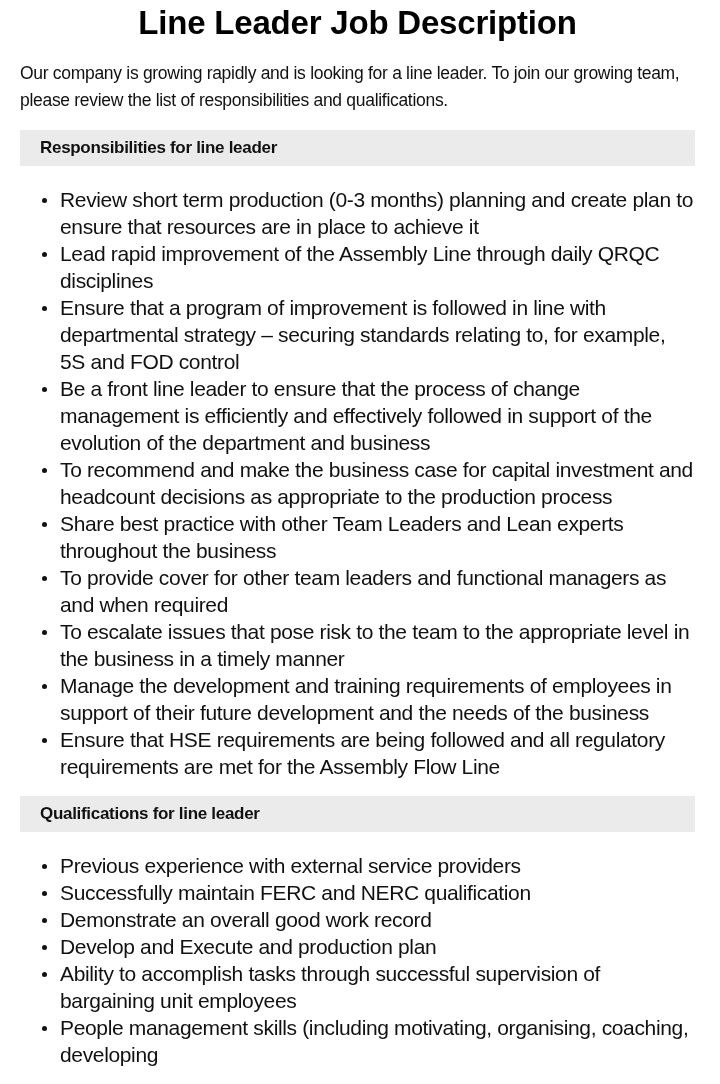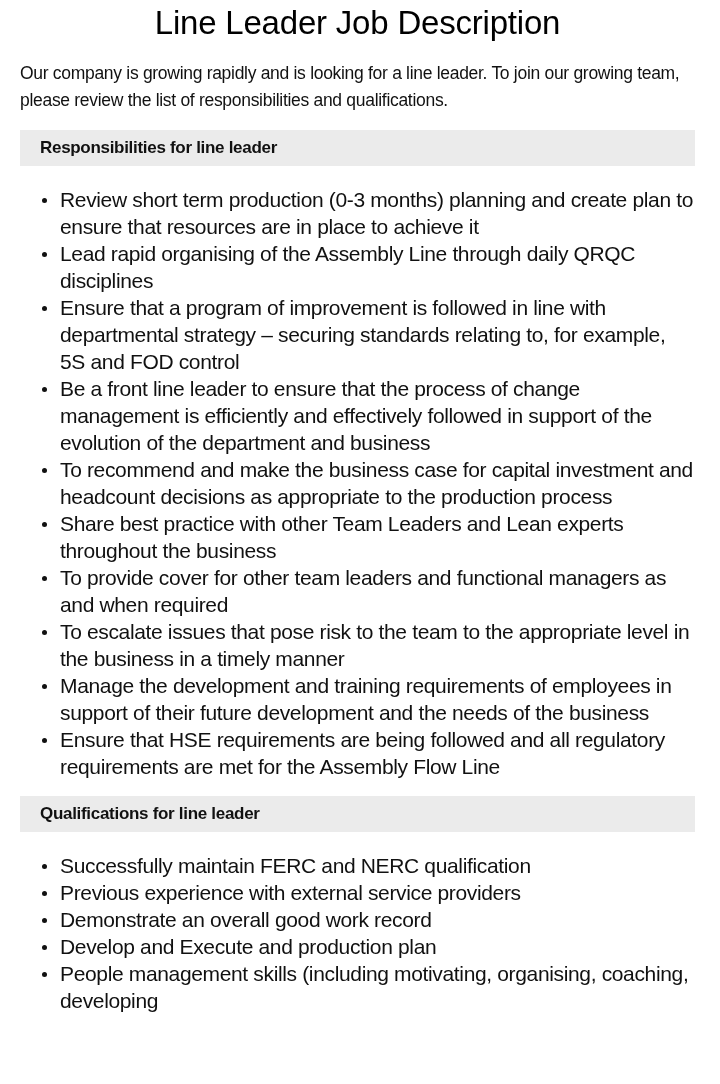--- a/index.html
+++ b/index.html
@@ -15,21 +15,21 @@
       color: #111111;
     }
     .page {
       padding: 0 25px 0 20px;
     }
     h1.title {
       margin: 0;
       padding-top: 2px;
       text-align: center;
       font-size: 33px;
-      font-weight: normal;
+      font-weight: bold;
       line-height: 42px;
       letter-spacing: -0.2px;
       color: #000000;
     }
     p.intro {
       margin: 16px 0 0 0;
       font-size: 17.5px;
       line-height: 27px;
       letter-spacing: -0.3px;
     }
@@ -73,32 +73,33 @@
 </head>
 <body>
 
 <div class="page">
   <h1 class="title">Line Leader Job Description</h1>
   <p class="intro">Our company is growing rapidly and is looking for a line leader. To join our growing team, please review the list of responsibilities and qualifications.</p>
 
   <div class="section-header">Responsibilities for line leader</div>
   <ul class="list">
     <li>Review short term production (0-3 months) planning and create plan to ensure that resources are in place to achieve it</li>
-    <li>Lead rapid organising of the Assembly Line through daily QRQC disciplines</li>
+    <li>Lead rapid improvement of the Assembly Line through daily QRQC disciplines</li>
     <li>Ensure that a program of improvement is followed in line with departmental strategy – securing standards relating to, for example, 5S and FOD control</li>
     <li>Be a front line leader to ensure that the process of change management is efficiently and effectively followed in support of the evolution of the department and business</li>
     <li>To recommend and make the business case for capital investment and headcount decisions as appropriate to the production process</li>
     <li>Share best practice with other Team Leaders and Lean experts throughout the business</li>
     <li>To provide cover for other team leaders and functional managers as and when required</li>
     <li>To escalate issues that pose risk to the team to the appropriate level in the business in a timely manner</li>
     <li>Manage the development and training requirements of employees in support of their future development and the needs of the business</li>
     <li>Ensure that HSE requirements are being followed and all regulatory requirements are met for the Assembly Flow Line</li>
   </ul>
 
   <div class="section-header section-qual">Qualifications for line leader</div>
   <ul class="list">
+    <li>Previous experience with external service providers</li>
     <li>Successfully maintain FERC and NERC qualification</li>
-    <li>Previous experience with external service providers</li>
     <li>Demonstrate an overall good work record</li>
     <li>Develop and Execute and production plan</li>
+    <li>Ability to accomplish tasks through successful supervision of bargaining unit employees</li>
     <li>People management skills (including motivating, organising, coaching, developing</li>
   </ul>
 </div>
 
 </body></html>

